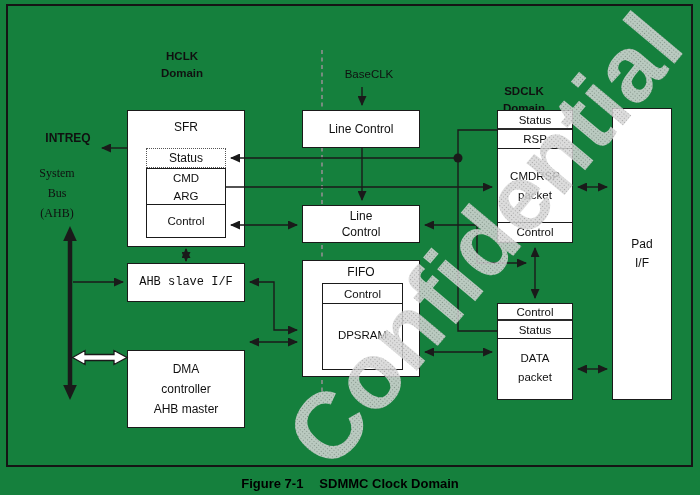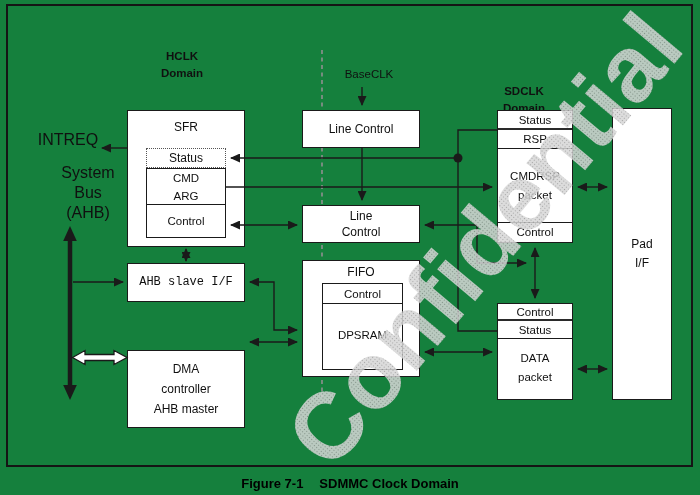--- a/index.html
+++ b/index.html
@@ -49,23 +49,23 @@
     <span>Domain</span>
   </div>
 
   <div class="free-lbl colc bold" style="left:469px;top:64px;width:110px;line-height:17px;margin-top:19px;">
     <span>SDCLK</span>
     <span>Domain</span>
   </div>
 
   <div class="free-lbl cen" style="left:319px;top:68px;width:100px;">BaseCLK</div>
 
-  <div class="free-lbl cen" style="left:28px;top:131px;width:80px;font-size:16px;">INTREQ</div>
-
-  <div class="free-lbl colc" style="left:43px;top:163px;width:90px;line-height:20px;font-size:16px;">
+  <div class="free-lbl cen" style="left:28px;top:131px;width:80px;font-size:12px;font-weight:bold;">INTREQ</div>
+
+  <div class="free-lbl colc" style="left:12px;top:163px;width:90px;line-height:20px;font-size:12px;font-family:Liberation Serif, serif;">
     <span>System</span>
     <span>Bus</span>
     <span>(AHB)</span>
   </div>
 
   <div class="box" style="left:127px;top:110px;width:118px;height:137px;">
     <div class="lbl cen" style="height:32px;">SFR</div>
   </div>
   <div class="abs" style="left:146px;top:148px;width:80px;height:20px;z-index:3;
        border:1.3px dotted #555;background:#fff;box-sizing:border-box;">

